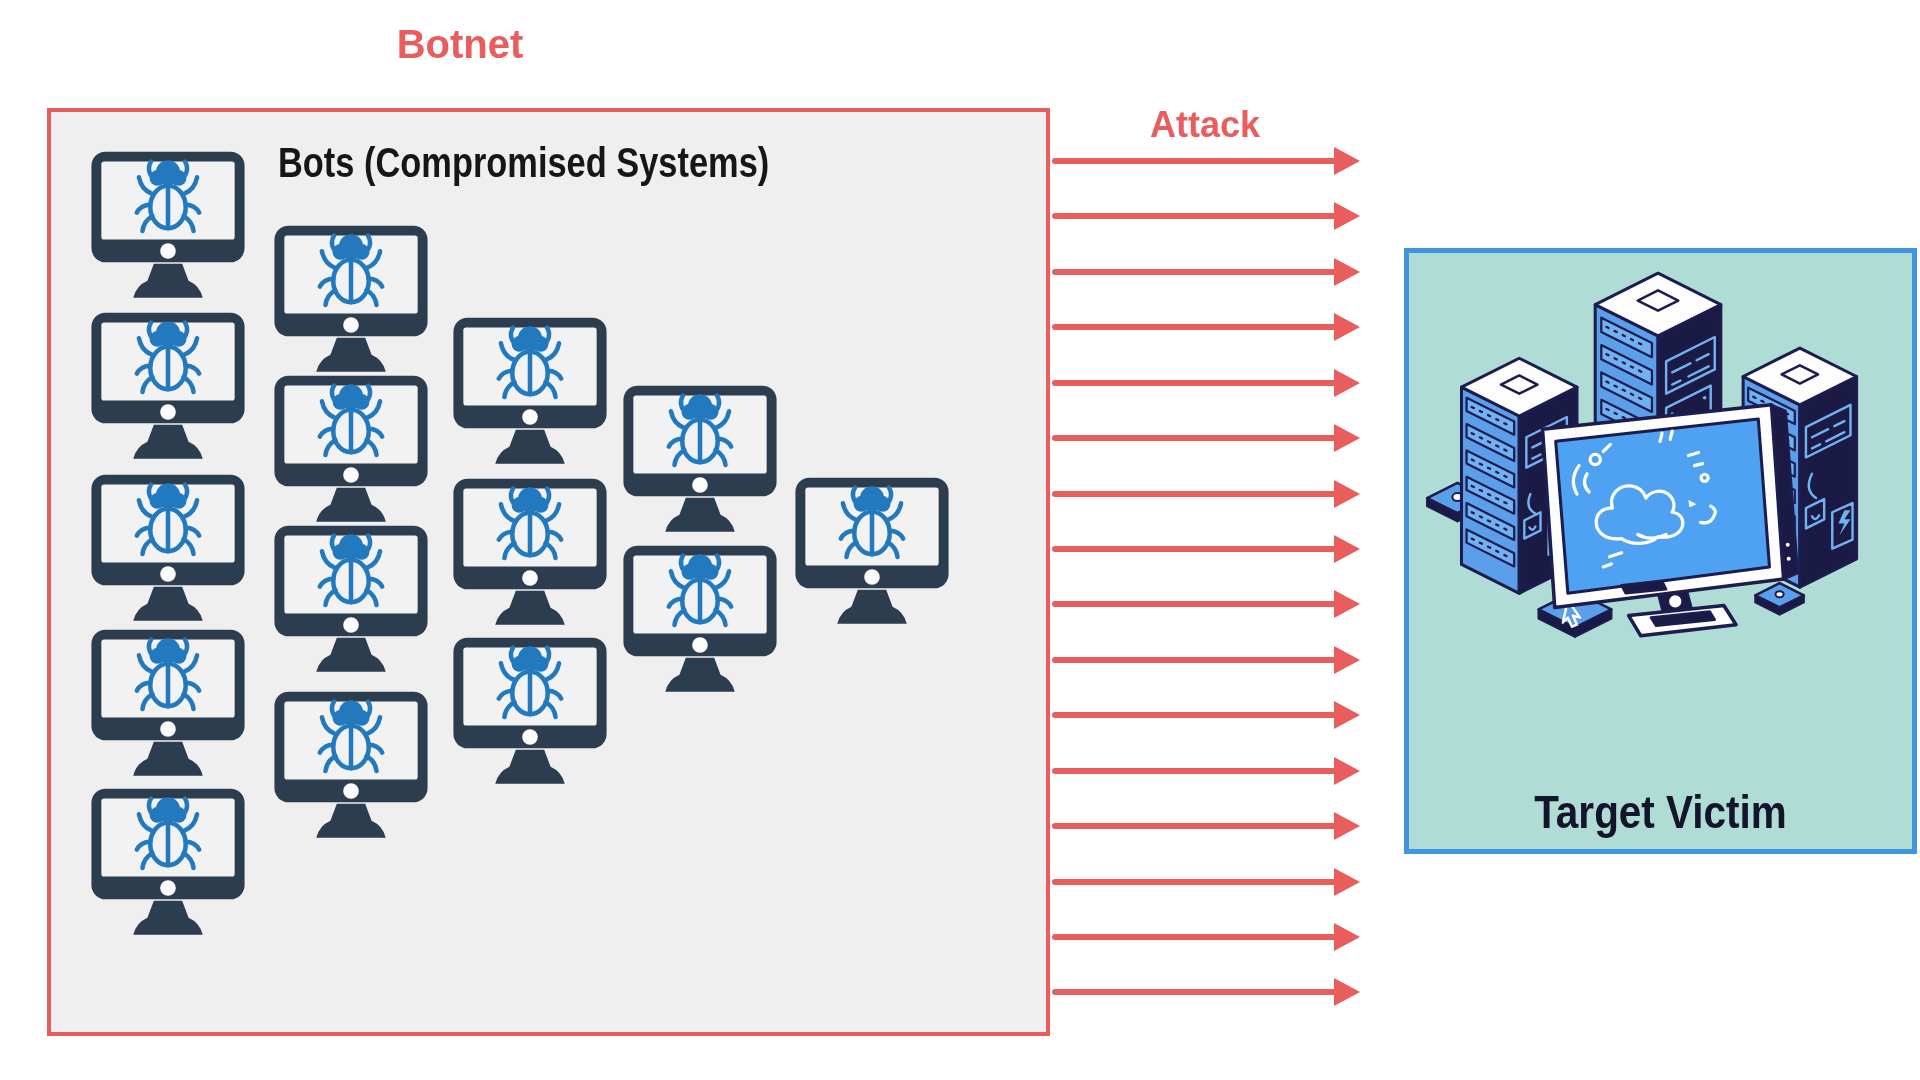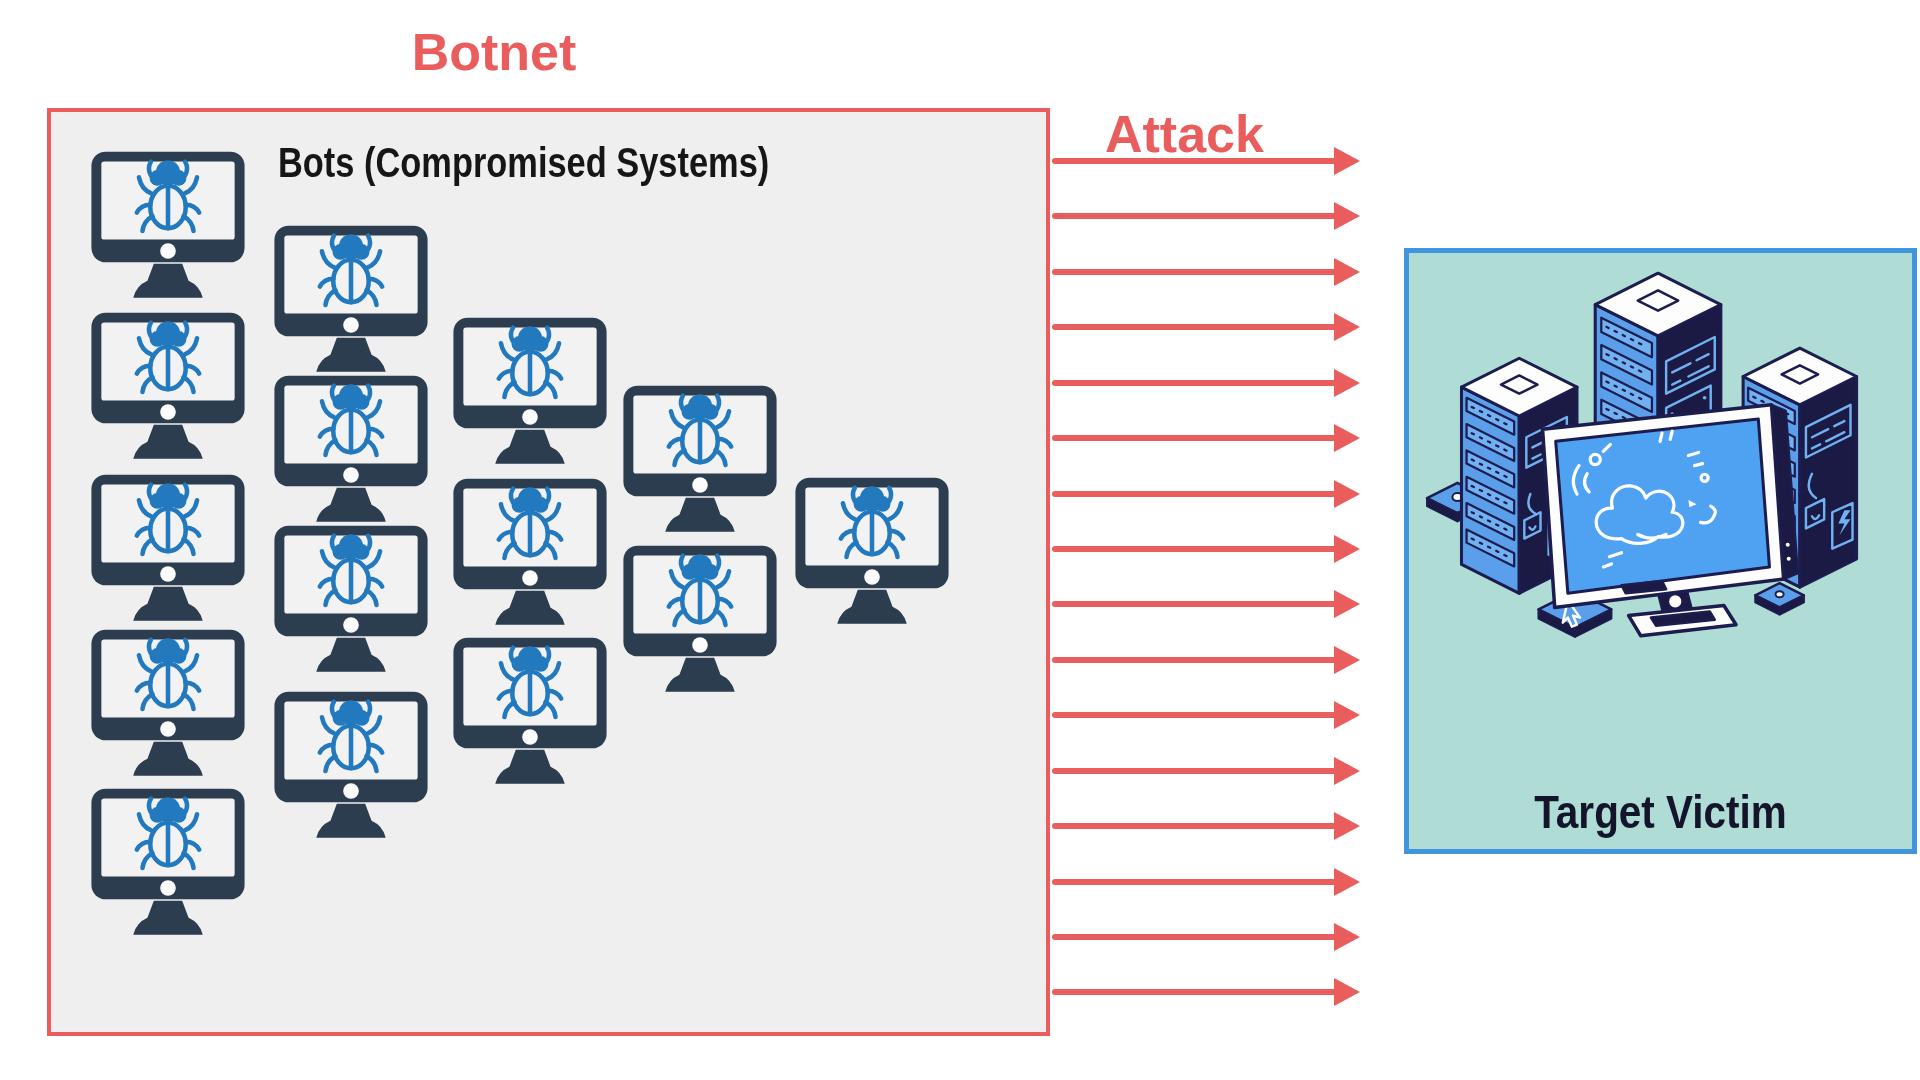--- a/index.html
+++ b/index.html
@@ -1,22 +1,22 @@
 <!DOCTYPE html>
 <html style="--accent-red: #E95D5D; --monitor-navy: #2B3D4F; --monitor-screen: #F2F2F2; --bug-blue: #2279BE; --botnet-box-bg: #F0EFEF; --victim-box-bg: #B0DCD6; --victim-box-border: #4095DD; --heading-black: #161616; --victim-text: #14142B; --ill-blue: #5B9EE9; --ill-blue-light: #71B1F2; --ill-dark: #1A1A45; --ill-line: #1C1C4E; --ill-screen-blue: #4FA2F2;"><head>
 <meta charset="utf-8">
 <style>
   html,body{margin:0;padding:0;background:#fff;}
   .canvas{position:relative;width:1920px;height:1080px;background:#fff;overflow:hidden;
           font-family:"Liberation Sans",sans-serif;}
 
-  .botnet-title{position:absolute;left:344px;top:22px;width:300px;text-align:center;
-    font-size:52px;font-weight:700;color:var(--accent-red,#E95D5D);}
-  .attack-label{position:absolute;left:1105px;top:104px;width:200px;
-    font-size:52px;font-weight:700;color:var(--accent-red,#E95D5D);}
+  .botnet-title{position:absolute;left:310px;top:22px;width:300px;text-align:center;
+    font-size:40px;font-weight:700;color:var(--accent-red,#E95D5D);}
+  .attack-label{position:absolute;left:1105px;top:104px;width:200px;text-align:center;
+    font-size:36px;font-weight:700;color:var(--accent-red,#E95D5D);}
 
   .botnet-box{position:absolute;left:47px;top:108px;width:1003px;height:928px;box-sizing:border-box;
     background:var(--botnet-box-bg,#F0EFEF);border:4px solid var(--accent-red,#E95D5D);}
   .bots-heading{position:absolute;left:227px;top:26px;font-size:43px;font-weight:700;
     color:var(--heading-black,#161616);transform:scaleX(.8);transform-origin:left top;white-space:nowrap;}
 
   .layer{position:absolute;left:0;top:0;width:100%;height:100%;}
 
   .bot{position:absolute;width:156px;height:148px;}
   .m-frame{fill:var(--monitor-navy,#2B3D4F);}

